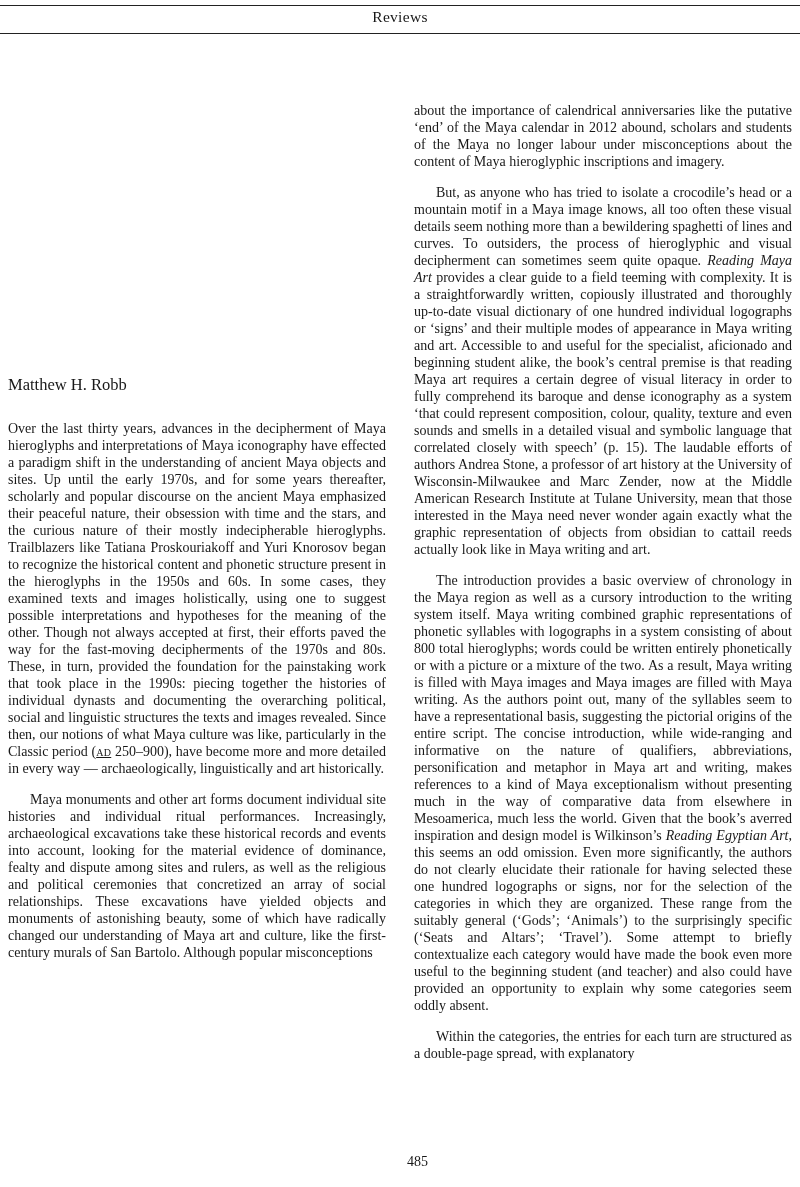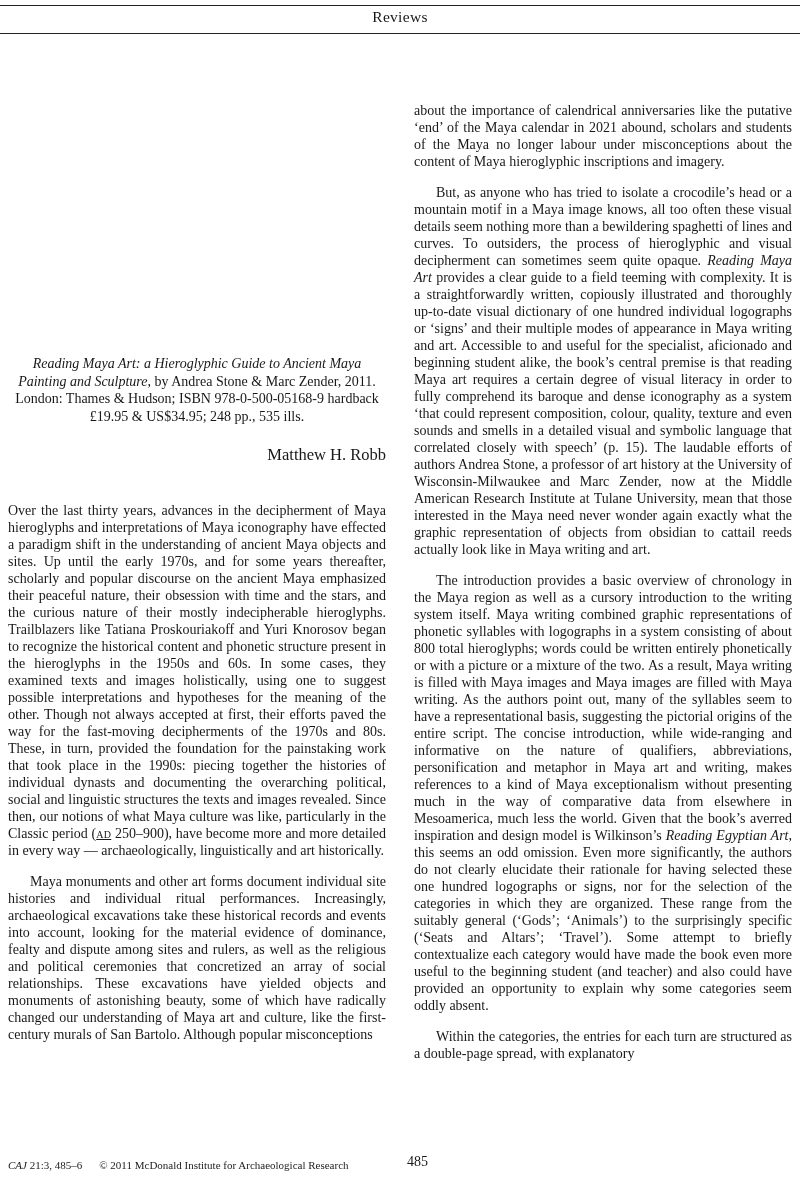--- a/index.html
+++ b/index.html
@@ -21,21 +21,21 @@
   }
   .columns {
     position: absolute; top: 34px; left: 8px; width: 784px;
     display: flex; gap: 28px;
   }
   .col { width: 378px; font-size: 14px; line-height: 17px; }
   .col-left { padding-top: 321px; }
   .col-right { padding-top: 54px; }
   .citation { text-align: center; line-height: 17.6px; padding: 0 2px; }
   .author {
-    margin: 21px 0 39px; text-align: right;
+    margin: 21px 0 27px; text-align: left;
     font-size: 16.5px; font-weight: normal;
   }
   .body-para { text-align: justify; }
   .indent { text-indent: 22px; }
   .i { font-style: italic; }
   .sc { font-variant: small-caps; letter-spacing: 0.3px; text-decoration: underline; }
   .imprint {
     position: absolute; left: 8px; bottom: 14px;
     font-size: 11px; line-height: 16px; color: #1c1c1c;
   }
@@ -50,38 +50,32 @@
 
 <div class="page">
 
   <div class="rule rule-top"></div>
   <div class="running-head">Reviews</div>
   <div class="rule rule-under"></div>
 
   <div class="columns">
 
     <section class="col col-left">
-      <div class="citation"><span class="i">Reading Maya Art: a Hieroglyphic Guide to Ancient Maya Painting and Sculpture</span><span>, by Andrea Stone &amp; Marc Zender, 2011. London: Thames &amp; Hudson; ISBN 978-0-500-05168-9 hardback £19.95 &amp; US$34.95; 248 pp., 535 ills.</span></div>
       <h2 class="author">Matthew H. Robb</h2>
       <p class="body-para"><span>Over the last thirty years, advances in the decipherment of Maya hieroglyphs and interpretations of Maya iconography have effected a paradigm shift in the understanding of ancient Maya objects and sites. Up until the early 1970s, and for some years thereafter, scholarly and popular discourse on the ancient Maya emphasized their peaceful nature, their obsession with time and the stars, and the curious nature of their mostly indecipherable hieroglyphs. Trailblazers like Tatiana Proskouriakoff and Yuri Knorosov began to recognize the historical content and phonetic structure present in the hieroglyphs in the 1950s and 60s. In some cases, they examined texts and images holistically, using one to suggest possible interpretations and hypotheses for the meaning of the other. Though not always accepted at first, their efforts paved the way for the fast-moving decipherments of the 1970s and 80s. These, in turn, provided the foundation for the painstaking work that took place in the 1990s: piecing together the histories of individual dynasts and documenting the overarching political, social and linguistic structures the texts and images revealed. Since then, our notions of what Maya culture was like, particularly in the Classic period (</span><span class="sc">ad</span><span> 250–900), have become more and more detailed in every way — archaeologically, linguistically and art historically.</span></p>
       <p class="body-para indent"><span>Maya monuments and other art forms document individual site histories and individual ritual performances. Increasingly, archaeological excavations take these historical records and events into account, looking for the material evidence of dominance, fealty and dispute among sites and rulers, as well as the religious and political ceremonies that concretized an array of social relationships. These excavations have yielded objects and monuments of astonishing beauty, some of which have radically changed our understanding of Maya art and culture, like the first-century murals of San Bartolo. Although popular misconceptions</span></p>
     </section>
 
     <section class="col col-right">
-      <p class="body-para"><span>about the importance of calendrical anniversaries like the putative ‘end’ of the Maya calendar in 2021 abound, scholars and students of the Maya no longer labour under misconceptions about the content of Maya hieroglyphic inscriptions and imagery.</span></p>
+      <p class="body-para"><span>about the importance of calendrical anniversaries like the putative ‘end’ of the Maya calendar in 2012 abound, scholars and students of the Maya no longer labour under misconceptions about the content of Maya hieroglyphic inscriptions and imagery.</span></p>
       <p class="body-para indent"><span>But, as anyone who has tried to isolate a crocodile’s head or a mountain motif in a Maya image knows, all too often these visual details seem nothing more than a bewildering spaghetti of lines and curves. To outsiders, the process of hieroglyphic and visual decipherment can sometimes seem quite opaque. </span><span class="i">Reading Maya Art</span><span> provides a clear guide to a field teeming with complexity. It is a straightforwardly written, copiously illustrated and thoroughly up-to-date visual dictionary of one hundred individual logographs or ‘signs’ and their multiple modes of appearance in Maya writing and art. Accessible to and useful for the specialist, aficionado and beginning student alike, the book’s central premise is that reading Maya art requires a certain degree of visual literacy in order to fully comprehend its baroque and dense iconography as a system ‘that could represent composition, colour, quality, texture and even sounds and smells in a detailed visual and symbolic language that correlated closely with speech’ (p. 15). The laudable efforts of authors Andrea Stone, a professor of art history at the University of Wisconsin-Milwaukee and Marc Zender, now at the Middle American Research Institute at Tulane University, mean that those interested in the Maya need never wonder again exactly what the graphic representation of objects from obsidian to cattail reeds actually look like in Maya writing and art.</span></p>
       <p class="body-para indent"><span>The introduction provides a basic overview of chronology in the Maya region as well as a cursory introduction to the writing system itself. Maya writing combined graphic representations of phonetic syllables with logographs in a system consisting of about 800 total hieroglyphs; words could be written entirely phonetically or with a picture or a mixture of the two. As a result, Maya writing is filled with Maya images and Maya images are filled with Maya writing. As the authors point out, many of the syllables seem to have a representational basis, suggesting the pictorial origins of the entire script. The concise introduction, while wide-ranging and informative on the nature of qualifiers, abbreviations, personification and metaphor in Maya art and writing, makes references to a kind of Maya exceptionalism without presenting much in the way of comparative data from elsewhere in Mesoamerica, much less the world. Given that the book’s averred inspiration and design model is Wilkinson’s </span><span class="i">Reading Egyptian Art</span><span>, this seems an odd omission. Even more significantly, the authors do not clearly elucidate their rationale for having selected these one hundred logographs or signs, nor for the selection of the categories in which they are organized. These range from the suitably general (‘Gods’; ‘Animals’) to the surprisingly specific (‘Seats and Altars’; ‘Travel’). Some attempt to briefly contextualize each category would have made the book even more useful to the beginning student (and teacher) and also could have provided an opportunity to explain why some categories seem oddly absent.</span></p>
       <p class="body-para indent"><span>Within the categories, the entries for each turn are structured as a double-page spread, with explanatory</span></p>
     </section>
 
   </div>
 
   <div class="imprint">
-    <div class="imprint-row">
-      <span class="imprint-cite"><span class="i">CAJ</span>
-        <span>21:3, 485–6</span></span>
-      <span>© 2011 McDonald Institute for Archaeological Research</span>
-    </div>
   </div>
 
   <div class="page-number">485</div>
 
 </div>
 
 </body></html>

